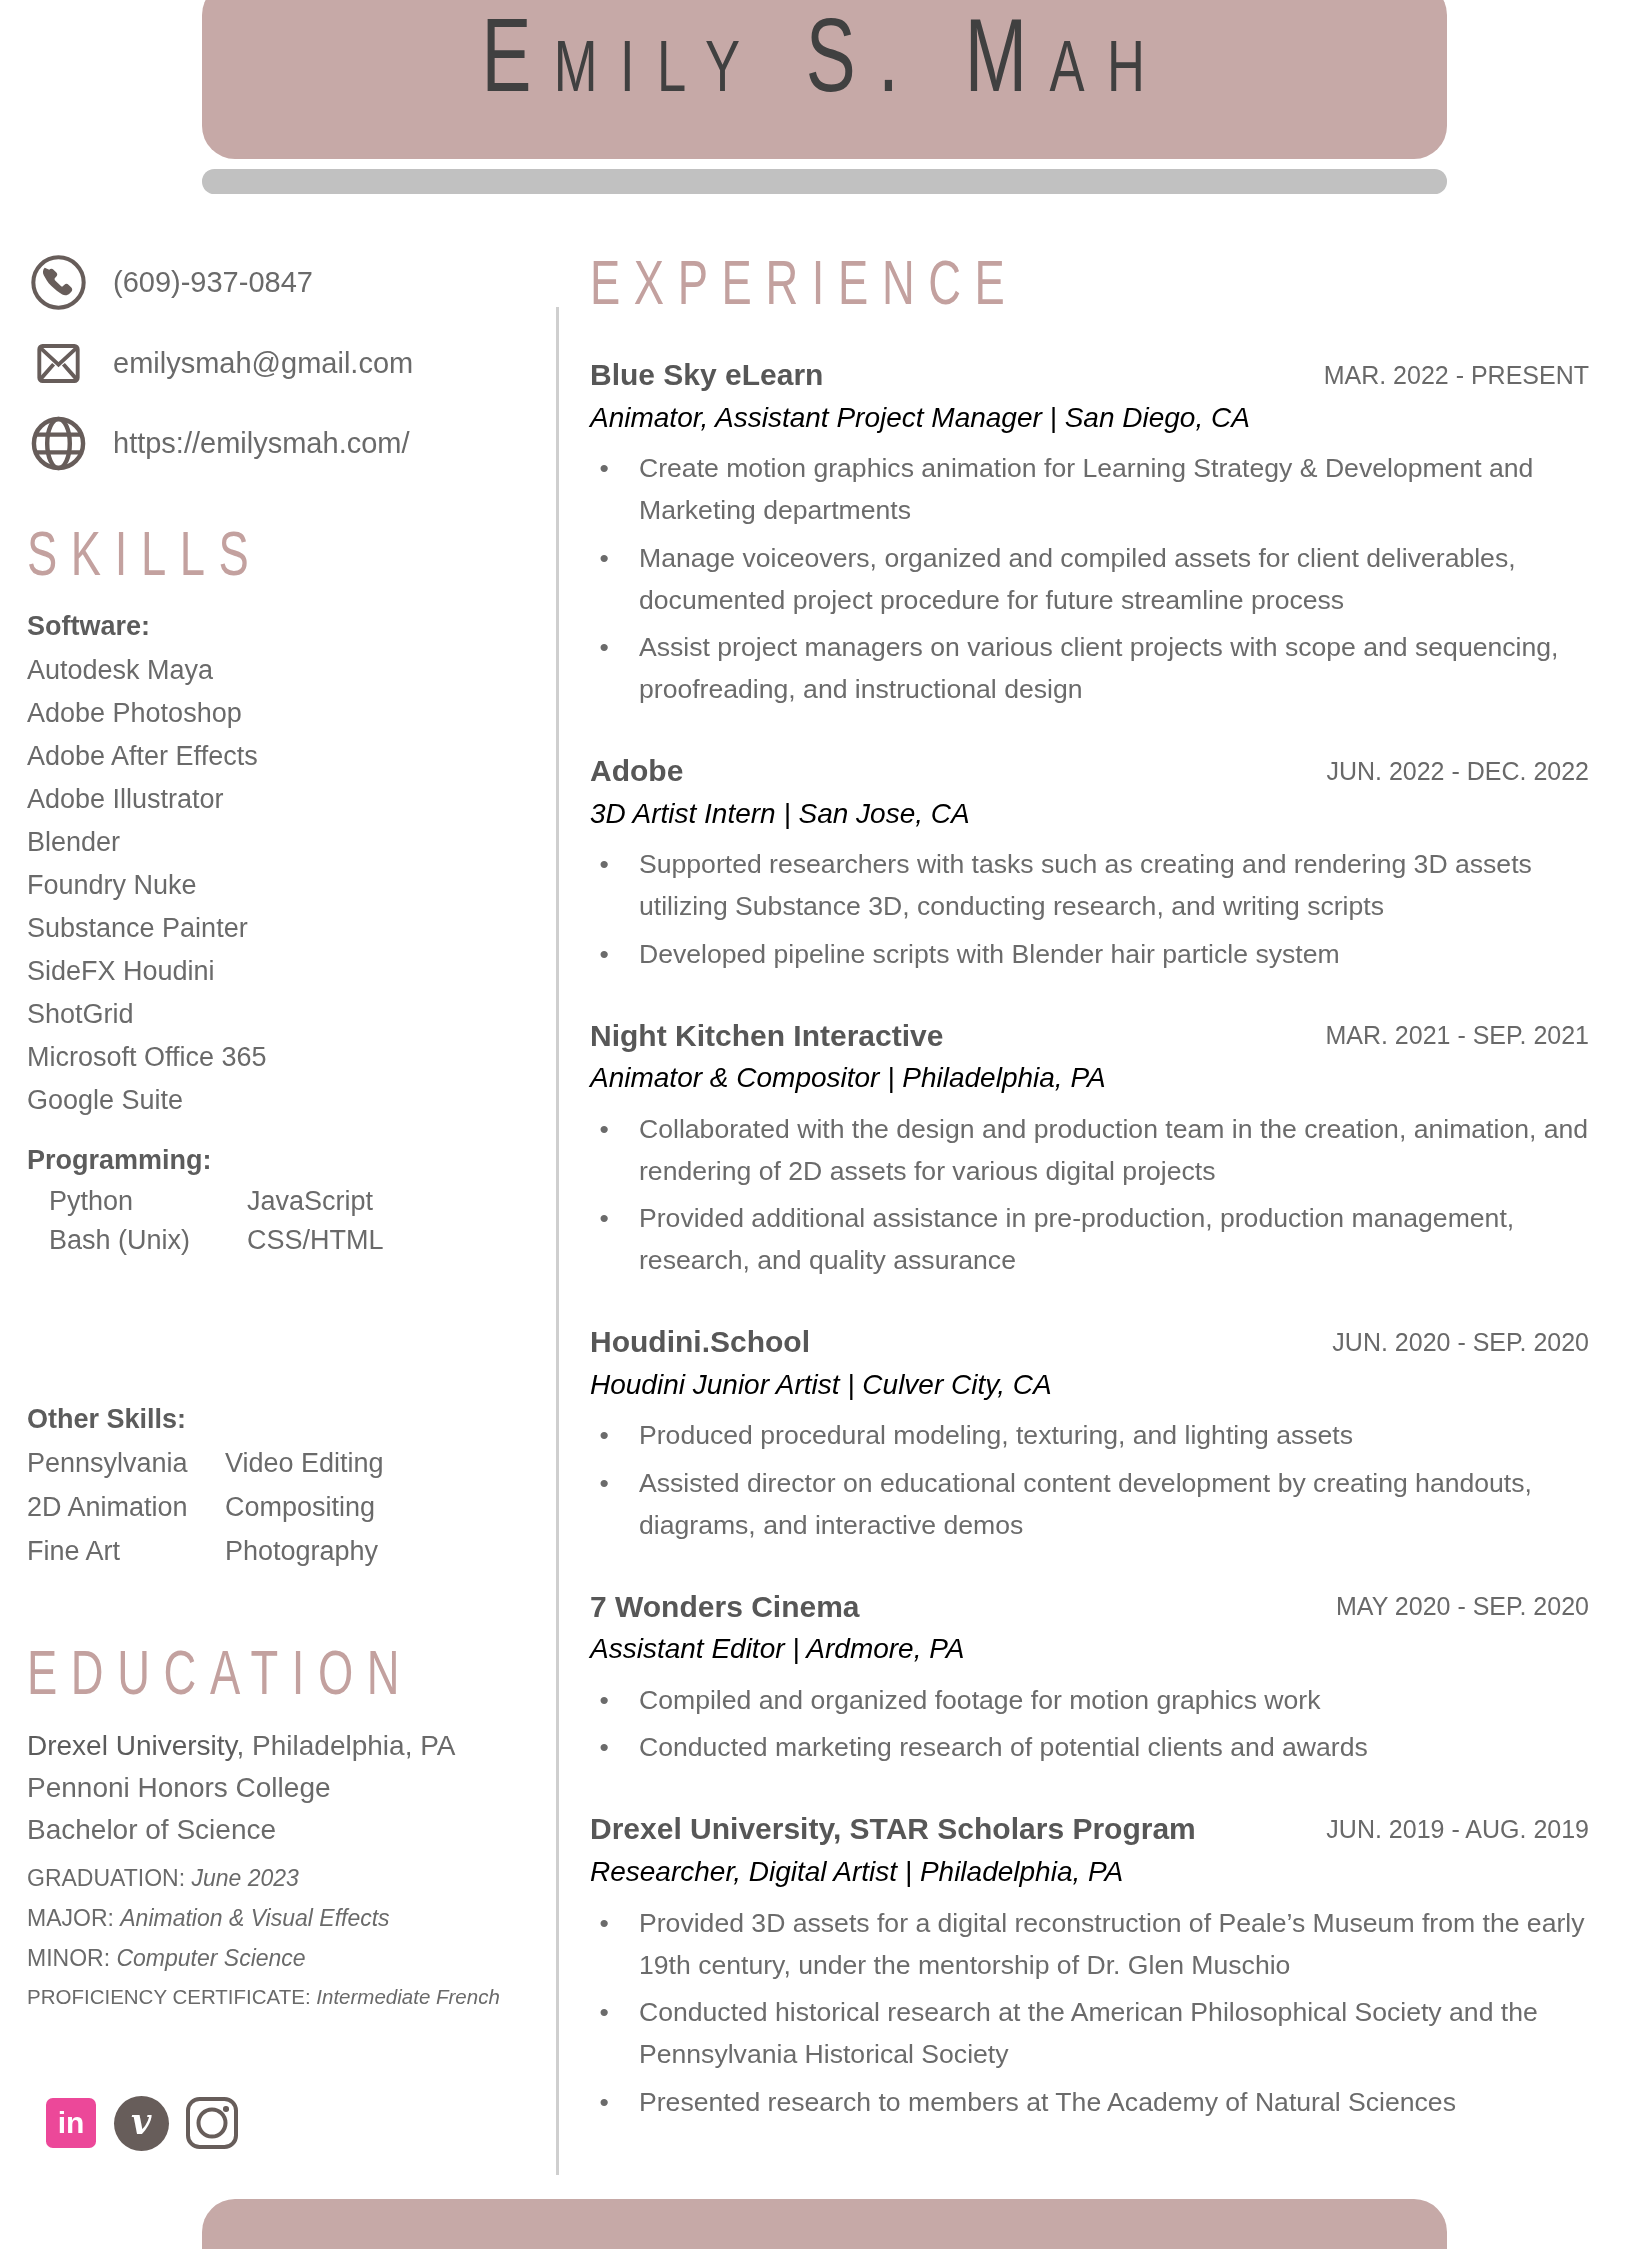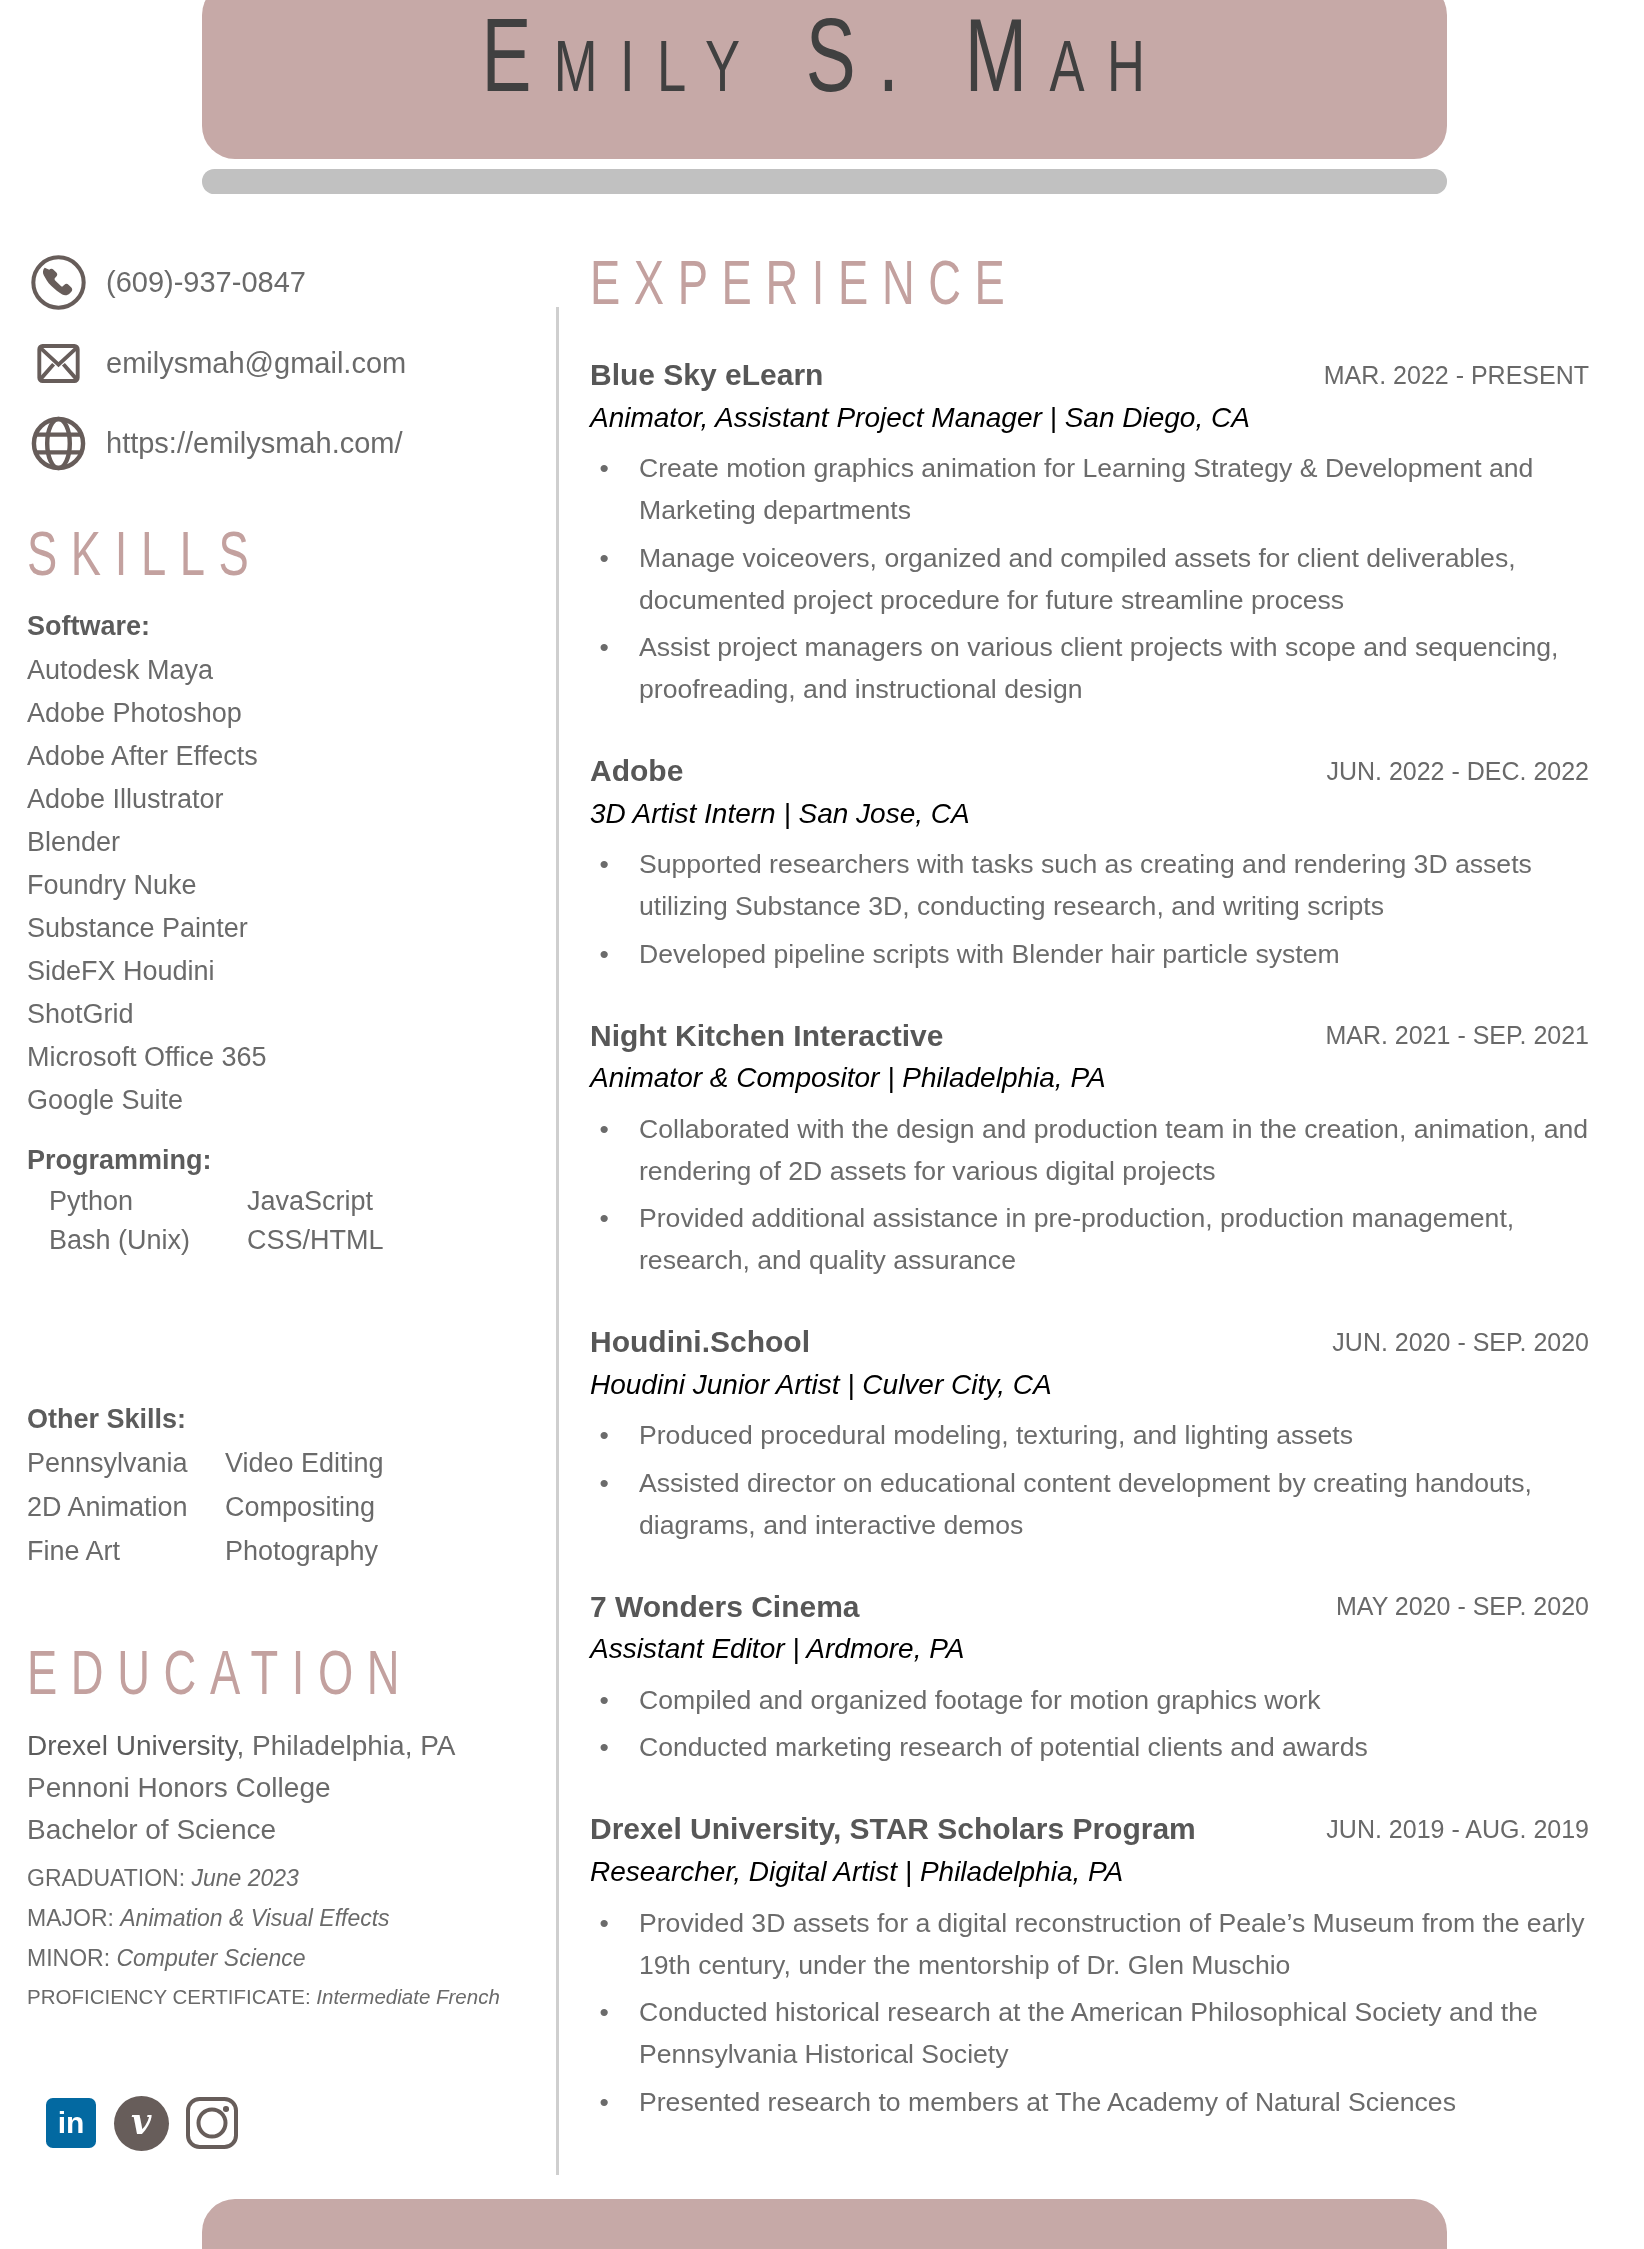--- a/index.html
+++ b/index.html
@@ -52,21 +52,21 @@
   
   .v-divider {
     position:absolute; left:556px; top:307px;
     width:2.7px; height:1868px;
     background:#cfcfcf;
   }
 
   
   .sidebar { position:absolute; left:27px; top:251px; width:526px; }
 
-  .contact-row { display:flex; align-items:center; gap:16px; height:63px; margin-bottom:17.7px; }
+  .contact-row { display:flex; align-items:center; gap:23px; height:63px; margin-bottom:17.7px; }
   .contact-icon-box { width:63px; height:63px; display:flex; align-items:center; justify-content:center; flex:0 0 auto; }
   .contact-text { font-size:29px; color:#6a6a6a; }
 
   .section-heading {
     font-size:63px; line-height:69px;
     color:#c3a19f;
     white-space:nowrap;
   }
   .heading-skills { margin-top:44px; }
   .heading-education { margin-top:65px; }
@@ -84,21 +84,21 @@
   .edu-line { font-size:28px; line-height:42px; color:#6a6a6a; }
   .edu-line .b { font-weight:normal; color:#5c5c5c; }
   .edu-details { margin-top:6.8px; }
   .edu-detail { font-size:23px; line-height:40px; color:#6a6a6a; }
   .edu-detail .val { font-style:italic; }
   .edu-cert { margin-top:1.4px; font-size:20.5px; line-height:35px; color:#6a6a6a; }
   .edu-cert .val { font-style:italic; }
 
   .social-row { display:flex; align-items:center; gap:17.7px; margin-top:82px; padding-left:19px; }
   .li-icon {
-    width:50px; height:50px; background:#0369a1; border-radius:6.8px;
+    width:50px; height:50px; background:#ec4899; border-radius:6.8px;
     display:flex; align-items:center; justify-content:center;
     color:#ffffff; font-weight:bold; font-size:30px;
   }
   .vimeo-icon {
     width:55px; height:55px; background:#675d5a; border-radius:50%;
     display:flex; align-items:center; justify-content:center;
     color:#ffffff; font-family:"DejaVu Serif", serif; font-style:italic; font-weight:bold; font-size:35px;
     padding-bottom:4.1px; box-sizing:border-box;
   }
   .insta-icon {

